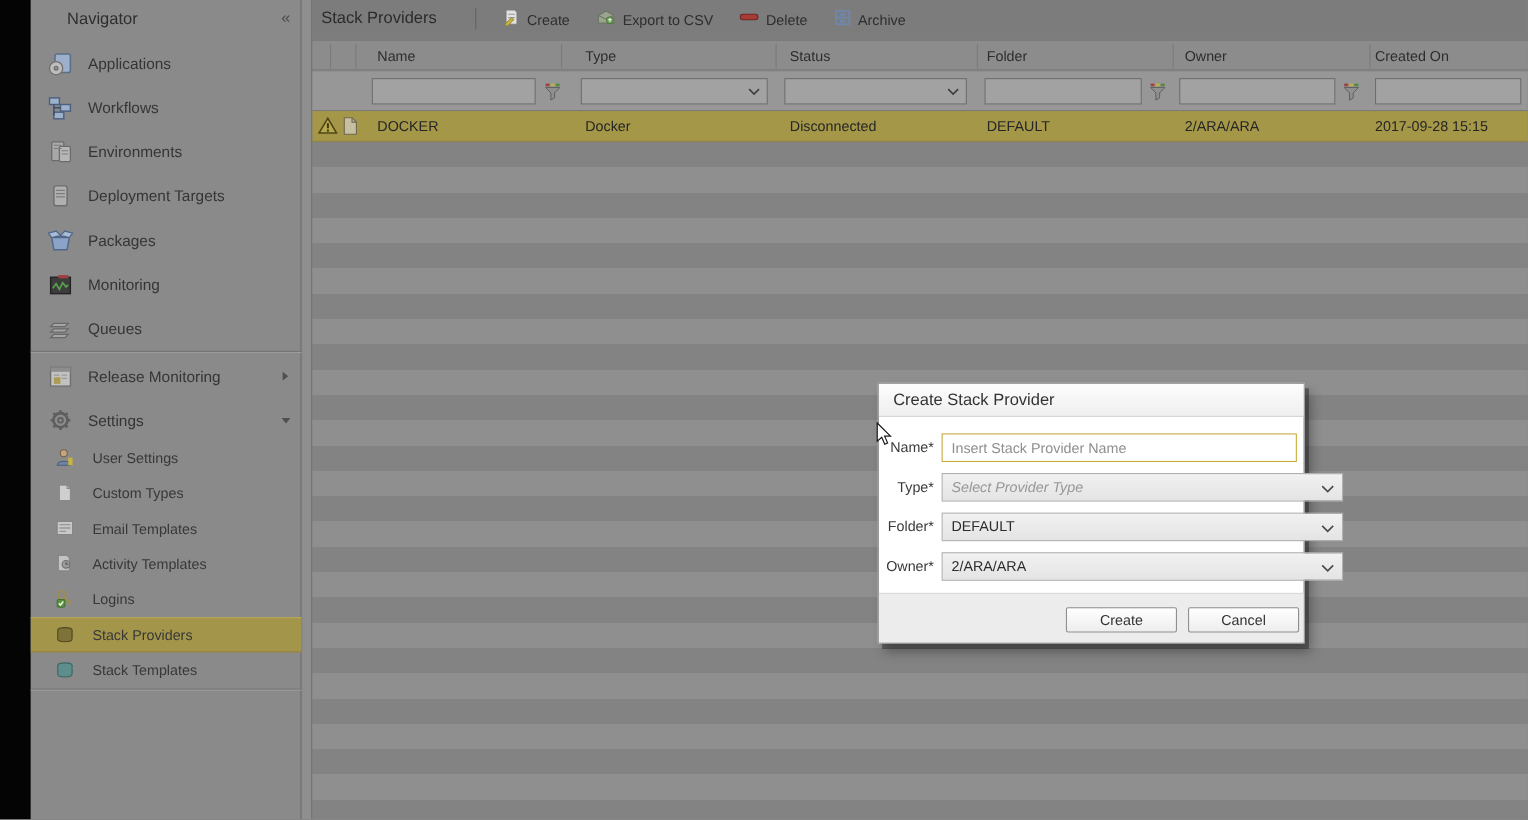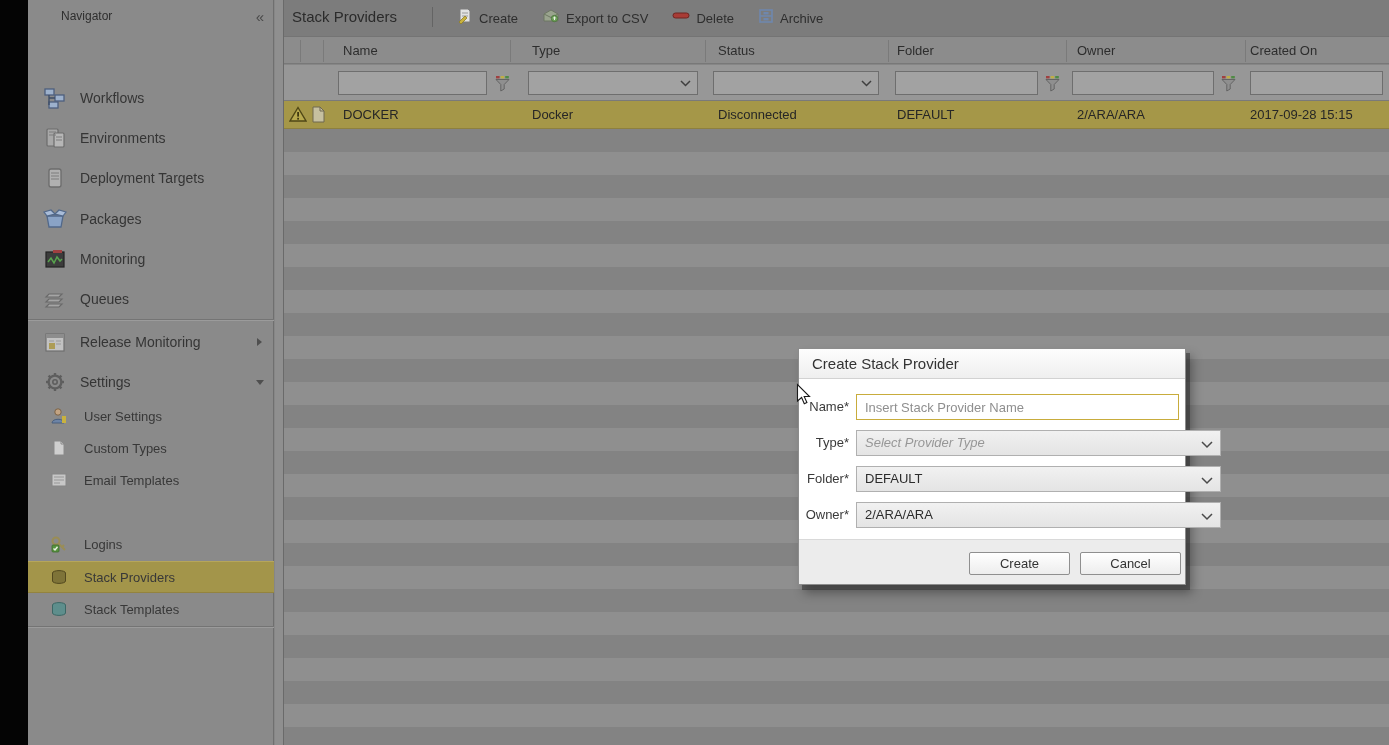--- a/index.html
+++ b/index.html
@@ -9,21 +9,21 @@
 
   
   .left-strip { position:absolute; left:0; top:0; width:28px; height:745px; background:#040404; }
 
   
   .sidebar { position:absolute; left:28px; top:0; width:246px; height:745px;
              background:#8a8a8a; border-right:1px solid #6f6f6f; }
   .splitter { position:absolute; left:275px; top:0; width:9px; height:745px;
               background:#8f8f8f; border-right:1px solid #6a6a6a; }
   .sb-header { position:absolute; left:0; top:0; width:246px; height:36px; }
-  .sb-title { position:absolute; left:33px; top:9px; font-size:12px; color:#2e2e2e; }
+  .sb-title { position:absolute; left:33px; top:9px; font-size:15px; color:#2e2e2e; }
   .collapse { position:absolute; right:10px; top:8px; font-size:15px; color:#4a4a4a; cursor:pointer; }
   .nav-item { position:absolute; left:0; width:246px; height:40px; display:flex; align-items:center; cursor:pointer; }
   .nav-item .ic { width:26px; height:26px; margin-left:14px; display:flex; align-items:center; justify-content:center; flex:none; }
   .nav-item .lbl { margin-left:12px; font-size:14px; color:#353535; white-space:nowrap; }
   .sub-item { height:32px; }
   .sub-item .ic { width:18px; height:18px; margin-left:22px; }
   .sub-item .lbl { margin-left:16px; font-size:13px; color:#383838; }
   .sub-item.selected { background:#a3954a; border-top:1px solid #b6a65a; border-bottom:1px solid #93833f; }
   .sb-divider { position:absolute; left:0; width:246px; height:2px;
                 border-top:1px solid #747474; border-bottom:1px solid #9b9b9b; }
@@ -94,20 +94,30 @@
 <div class="screen">
 
   <div class="left-strip"></div>
 
   <div class="sidebar">
     <div class="sb-header">
       <span class="sb-title">Navigator</span>
       <span class="collapse">«</span>
     </div>
 
+    <div class="nav-item" style="top:38px">
+      <span class="ic">
+        <svg width="24" height="24">
+            <rect x="7" y="3" width="14" height="17" rx="2" fill="#9cb0cb" stroke="#5c6d88" stroke-width="1.4"></rect>
+            <circle cx="8" cy="16" r="6" fill="#bdbdbd" stroke="#6f6f6f" stroke-width="1.2"></circle>
+            <circle cx="8" cy="16" r="1.8" fill="#8a8a8a" stroke="#6f6f6f"></circle>
+          </svg>
+      </span>
+      <span class="lbl">Applications</span>
+    </div>
 
     <div class="nav-item" style="top:78px">
       <span class="ic">
         <svg width="24" height="24">
             <g stroke="#4d5f7e" stroke-width="1.3" fill="#9db1cc">
               <rect x="2" y="3" width="9" height="6"></rect>
               <rect x="12" y="9" width="9" height="6"></rect>
               <rect x="6" y="16" width="9" height="6"></rect>
             </g>
             <path d="M6,9 L6,19 M6,12 L12,12" stroke="#3c4c66" stroke-width="1.3" fill="none"></path>
@@ -227,20 +237,30 @@
     <div class="nav-item sub-item" style="top:464px">
       <span class="ic">
         <svg width="18" height="18">
             <rect x="2" y="3" width="14" height="12" fill="#c7c7c7" stroke="#858585" stroke-width="1"></rect>
             <path d="M4,6 h10 M4,9 h10 M4,12 h6" stroke="#979797" stroke-width="1.2"></path>
           </svg>
       </span>
       <span class="lbl">Email Templates</span>
     </div>
 
+    <div class="nav-item sub-item" style="top:496px">
+      <span class="ic">
+        <svg width="18" height="18">
+            <path d="M3,2 L11,2 L13,4 L13,16 L3,16 Z" fill="#c3c3c3" stroke="#858585" stroke-width="1"></path>
+            <circle cx="10" cy="10" r="3.5" fill="#9d9d9d" stroke="#6f6f6f" stroke-width="1"></circle>
+            <path d="M10,8 L10,10 L12,10" stroke="#555" stroke-width="1" fill="none"></path>
+          </svg>
+      </span>
+      <span class="lbl">Activity Templates</span>
+    </div>
 
     <div class="nav-item sub-item" style="top:528px">
       <span class="ic">
         <svg width="18" height="18">
             <circle cx="6" cy="6" r="3.5" fill="none" stroke="#9a8d55" stroke-width="2"></circle>
             <path d="M9,9 L15,15 M12,12 L14,10" stroke="#9a8d55" stroke-width="2" fill="none"></path>
             <rect x="2" y="10" width="7" height="7" rx="1" fill="#57923f" stroke="#3d6c2c" stroke-width="0.8"></rect>
             <polyline points="3.5,13.5 5,15 7.5,11.8" fill="none" stroke="#eaf2e2" stroke-width="1.4"></polyline>
           </svg>
       </span>

